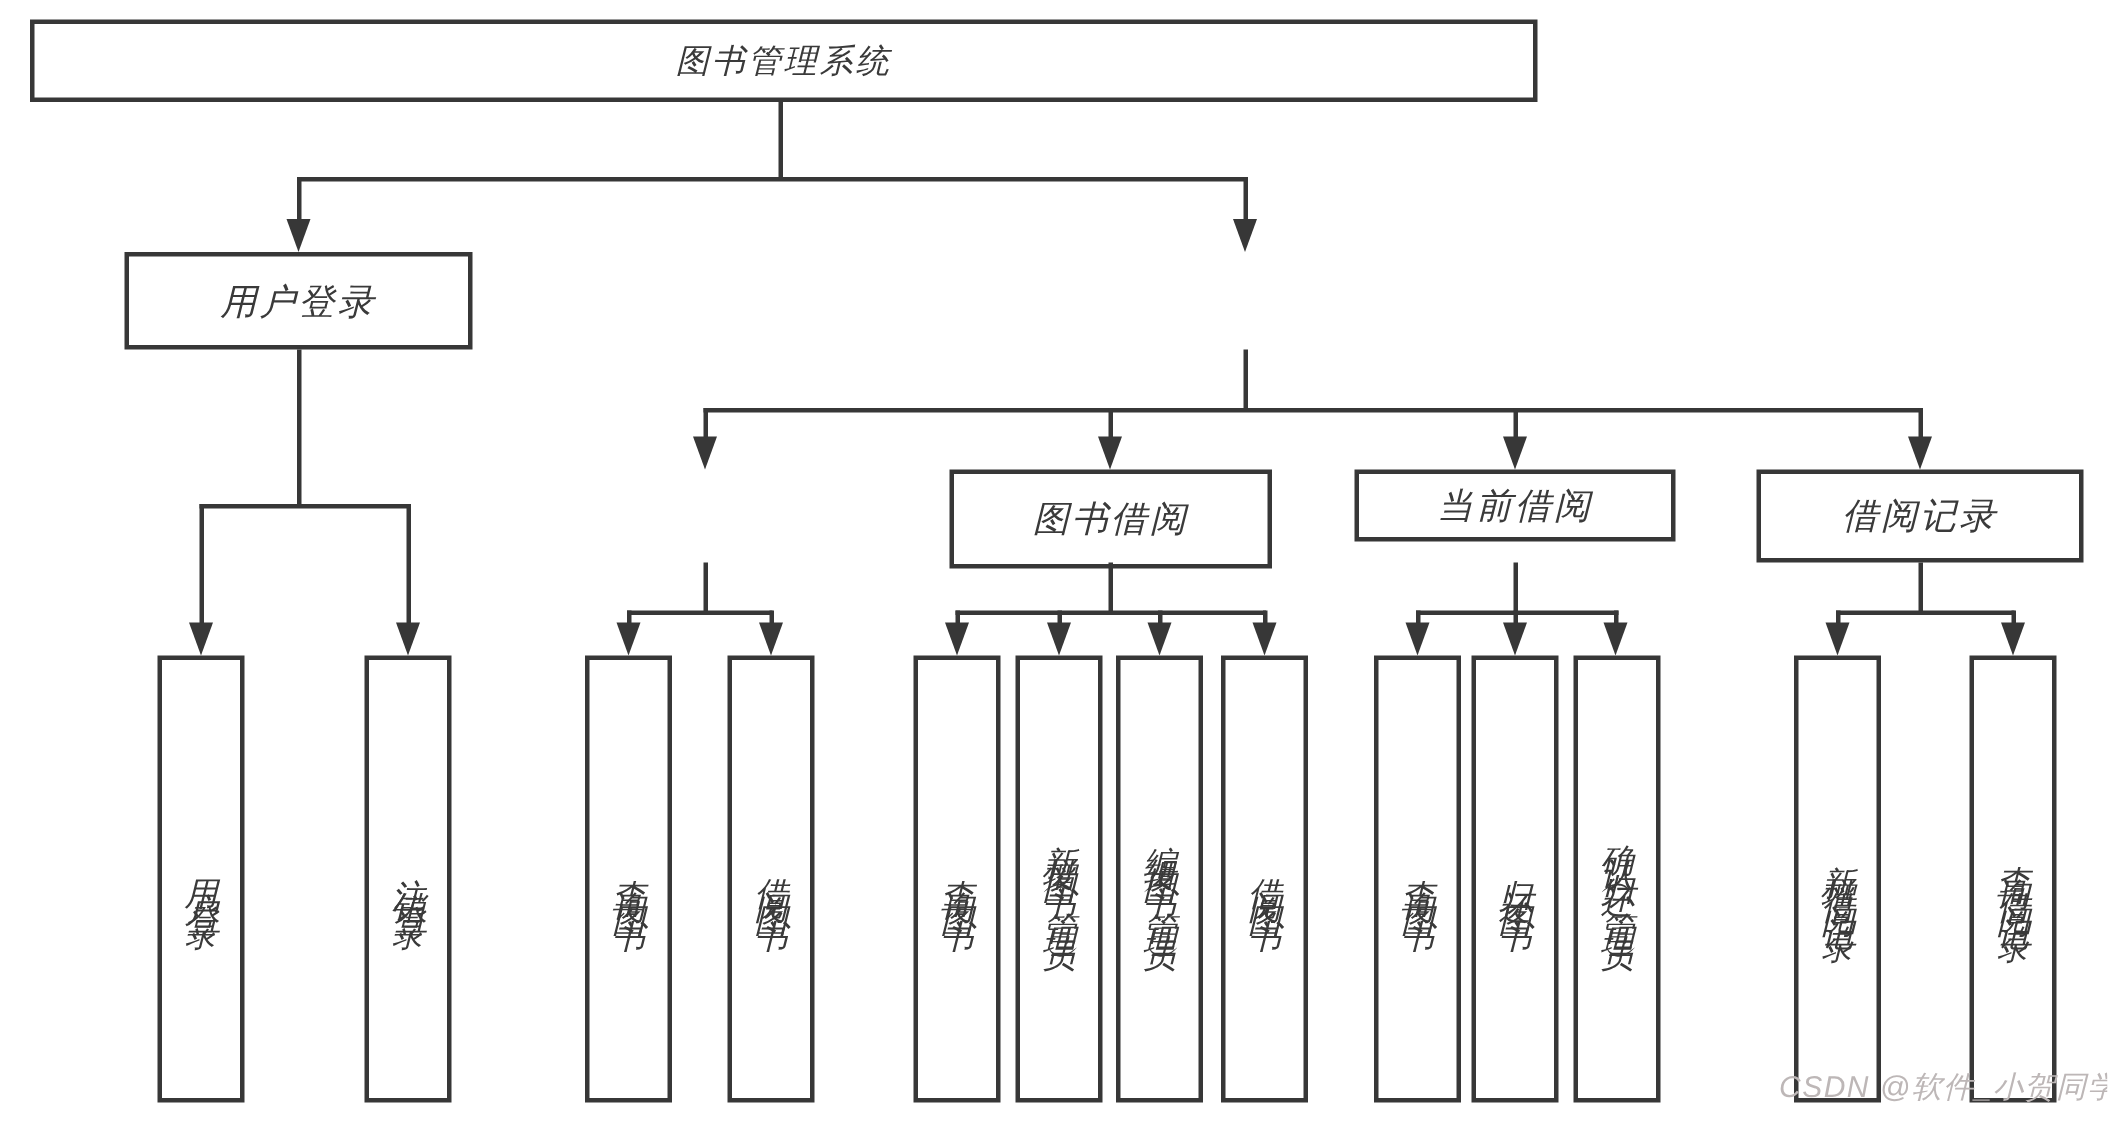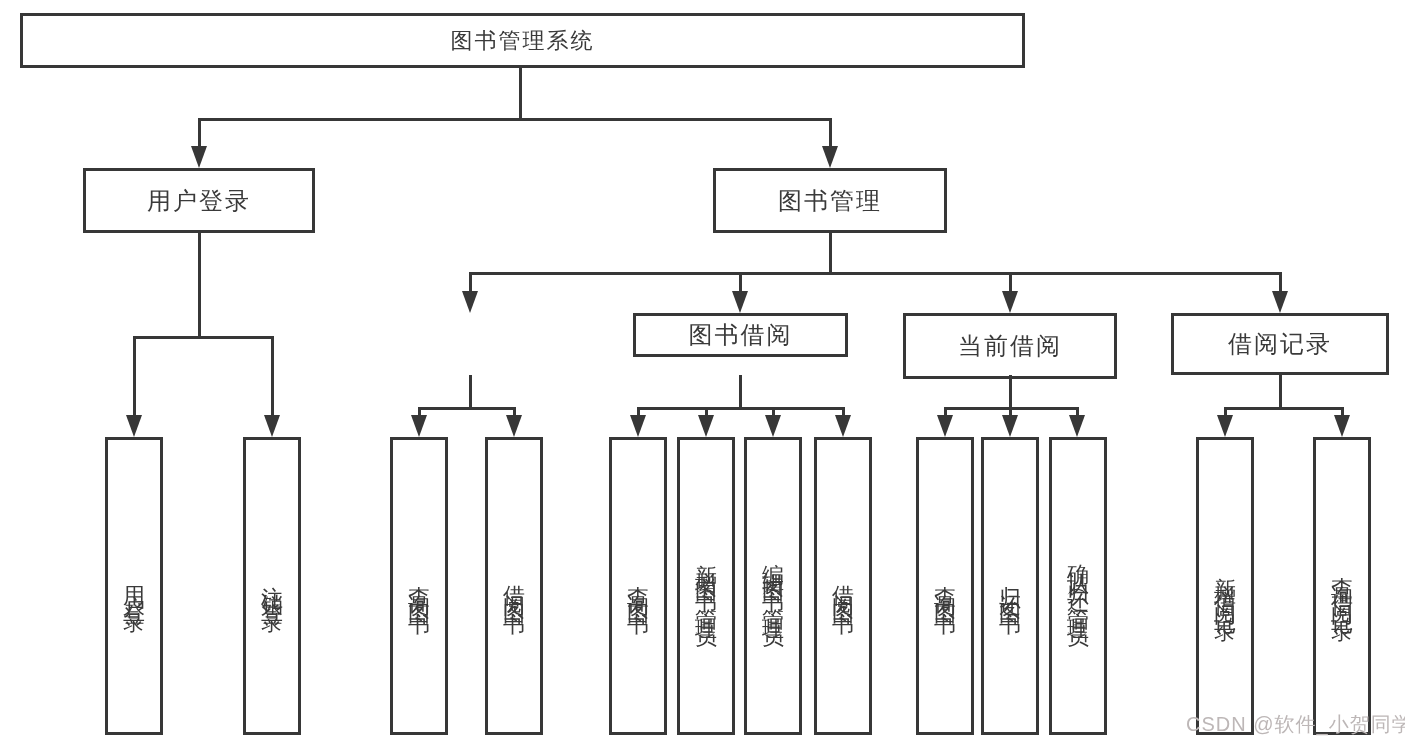--- a/index.html
+++ b/index.html
@@ -4,20 +4,21 @@
 <style>
   html, body { margin: 0; padding: 0; background: #ffffff; }
   #canvas {
     position: relative;
     width: 1405px;
     height: 747px;
     background: #ffffff;
     font-family: "Liberation Sans", sans-serif;
     color: #333333;
     overflow: hidden;
+    font-style: italic;
   }
   .node {
     position: absolute;
     box-sizing: border-box;
     border: 3px solid #373737;
     background: #ffffff;
     display: flex;
     align-items: center;
     justify-content: center;
     text-align: center;
@@ -64,28 +65,25 @@
 
 <div id="canvas">
 
   <div class="node root" style="left:20px;top:13px;width:1005px;height:55px">
     <span class="lbl">图书管理系统</span>
   </div>
 
   <div class="node lvl2" style="left:83px;top:168px;width:232px;height:65px">
     <span class="lbl">用户登录</span>
   </div>
-  <div class="node lvl2" style="left:713px;top:168px;width:234px;height:65px">
-    <span class="lbl">图书管理</span>
-  </div>
 
-  <div class="node lvl3" style="left:633px;top:313px;width:215px;height:44px">
+  <div class="node lvl3" style="left:633px;top:313px;width:215px;height:66px">
     <span class="lbl">图书借阅</span>
   </div>
-  <div class="node lvl3" style="left:903px;top:313px;width:214px;height:66px">
+  <div class="node lvl3" style="left:903px;top:313px;width:214px;height:48px">
     <span class="lbl">当前借阅</span>
   </div>
   <div class="node lvl3" style="left:1171px;top:313px;width:218px;height:62px">
     <span class="lbl">借阅记录</span>
   </div>
 
   <div class="node leaf" style="left:105px;top:437px;width:58px;height:298px">
     <span class="vlbl">用户登录</span>
   </div>
   <div class="node leaf" style="left:243px;top:437px;width:58px;height:298px">

